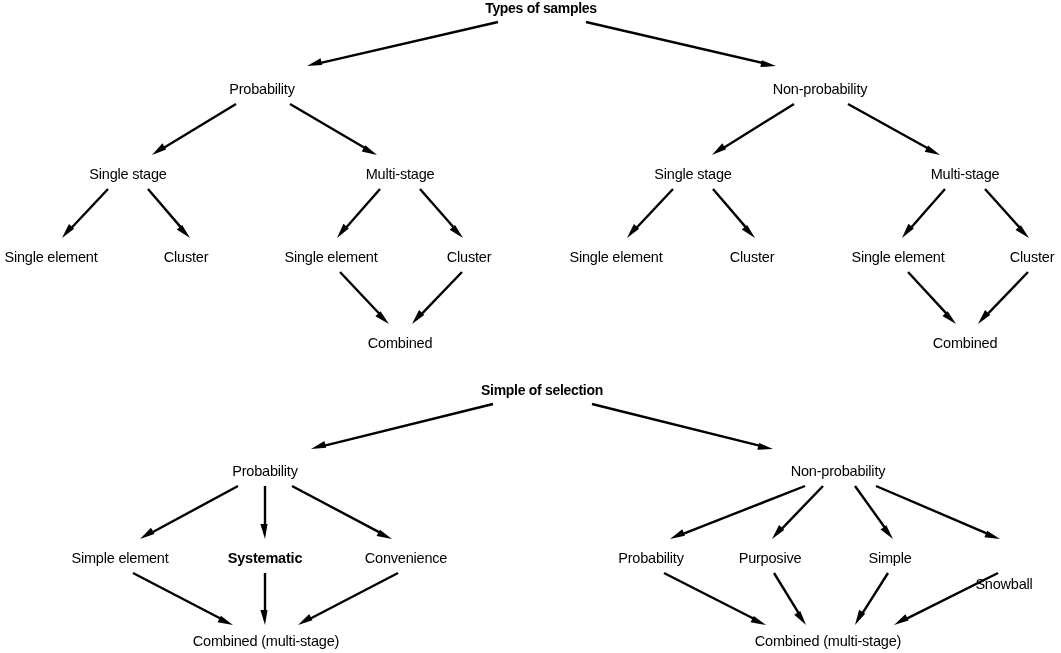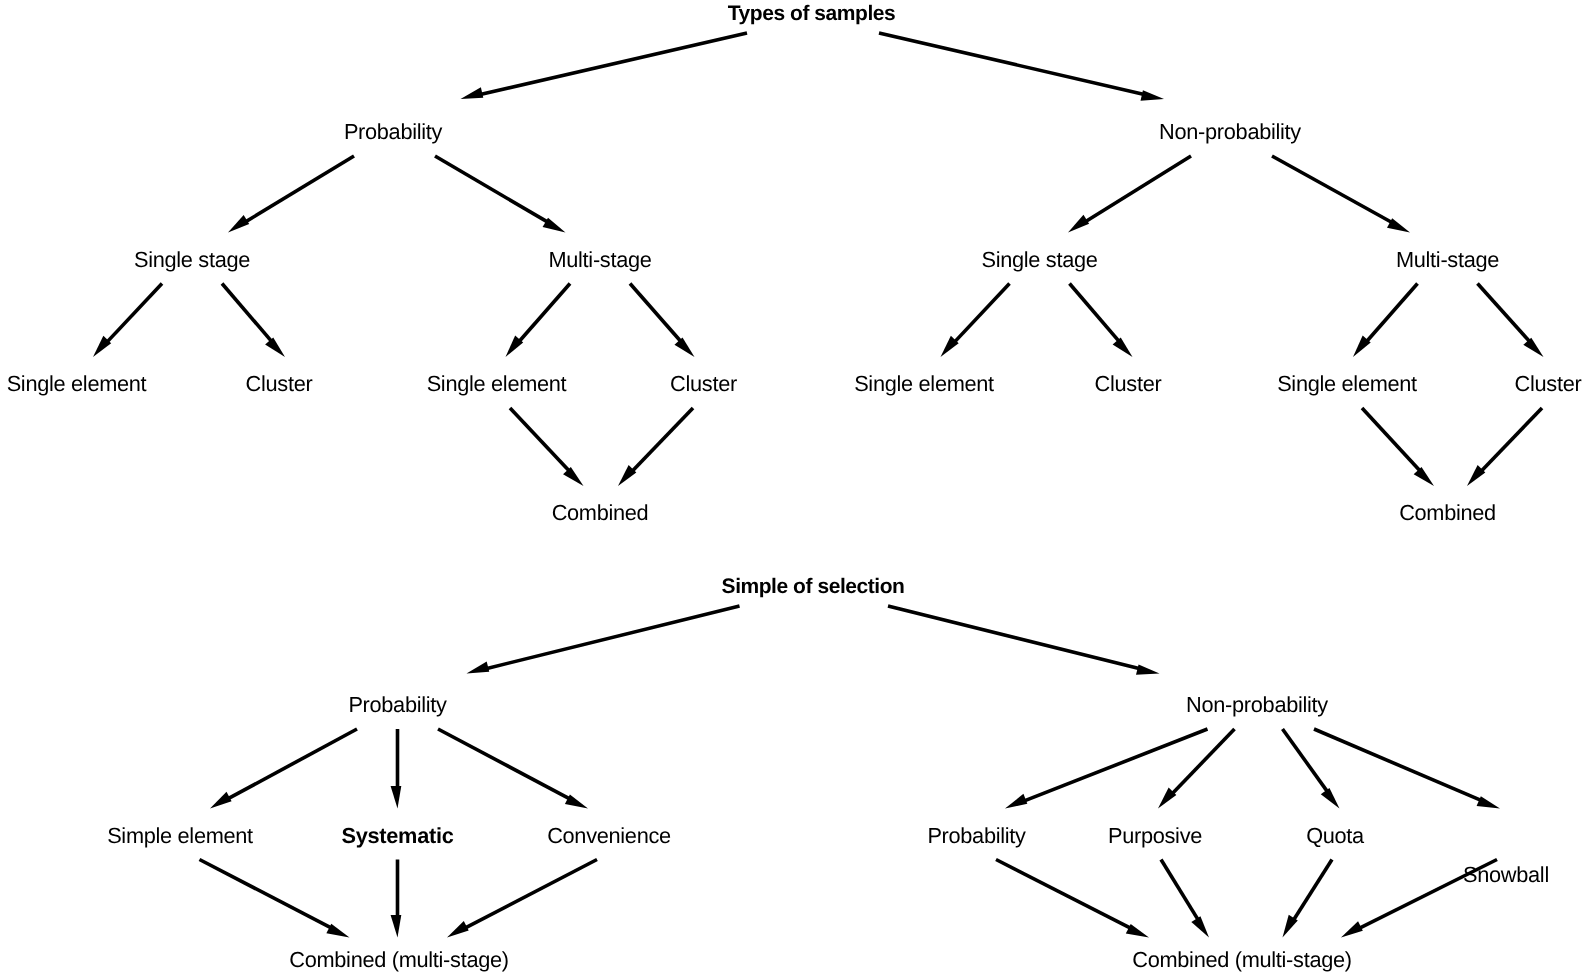--- a/index.html
+++ b/index.html
@@ -135,18 +135,18 @@
       <div class="node" style="left: 400px; top: 343px;">Combined</div>
       <div class="node" style="left: 965px; top: 343px;">Combined</div>
       <div class="node title" style="left: 542px; top: 390px;">Simple of selection</div>
       <div class="node" style="left: 265px; top: 471px;">Probability</div>
       <div class="node" style="left: 838px; top: 471px;">Non-probability</div>
       <div class="node" style="left: 120px; top: 558px;">Simple element</div>
       <div class="node" style="left: 265px; top: 558px; font-weight: bold;">Systematic</div>
       <div class="node" style="left: 406px; top: 558px;">Convenience</div>
       <div class="node" style="left: 651px; top: 558px;">Probability</div>
       <div class="node" style="left: 770px; top: 558px; text-align: center;">Purposive</div>
-      <div class="node" style="left: 890px; top: 558px;">Quota</div>
+      <div class="node" style="left: 890px; top: 558px;">Simple</div>
       <div class="node" style="left: 1004px; top: 584px;">Snowball</div>
       <div class="node" style="left: 266px; top: 641px;">Combined (multi-stage)</div>
       <div class="node" style="left: 828px; top: 641px;">Combined (multi-stage)</div>
     </div>
 </div>
 
 </body></html>

